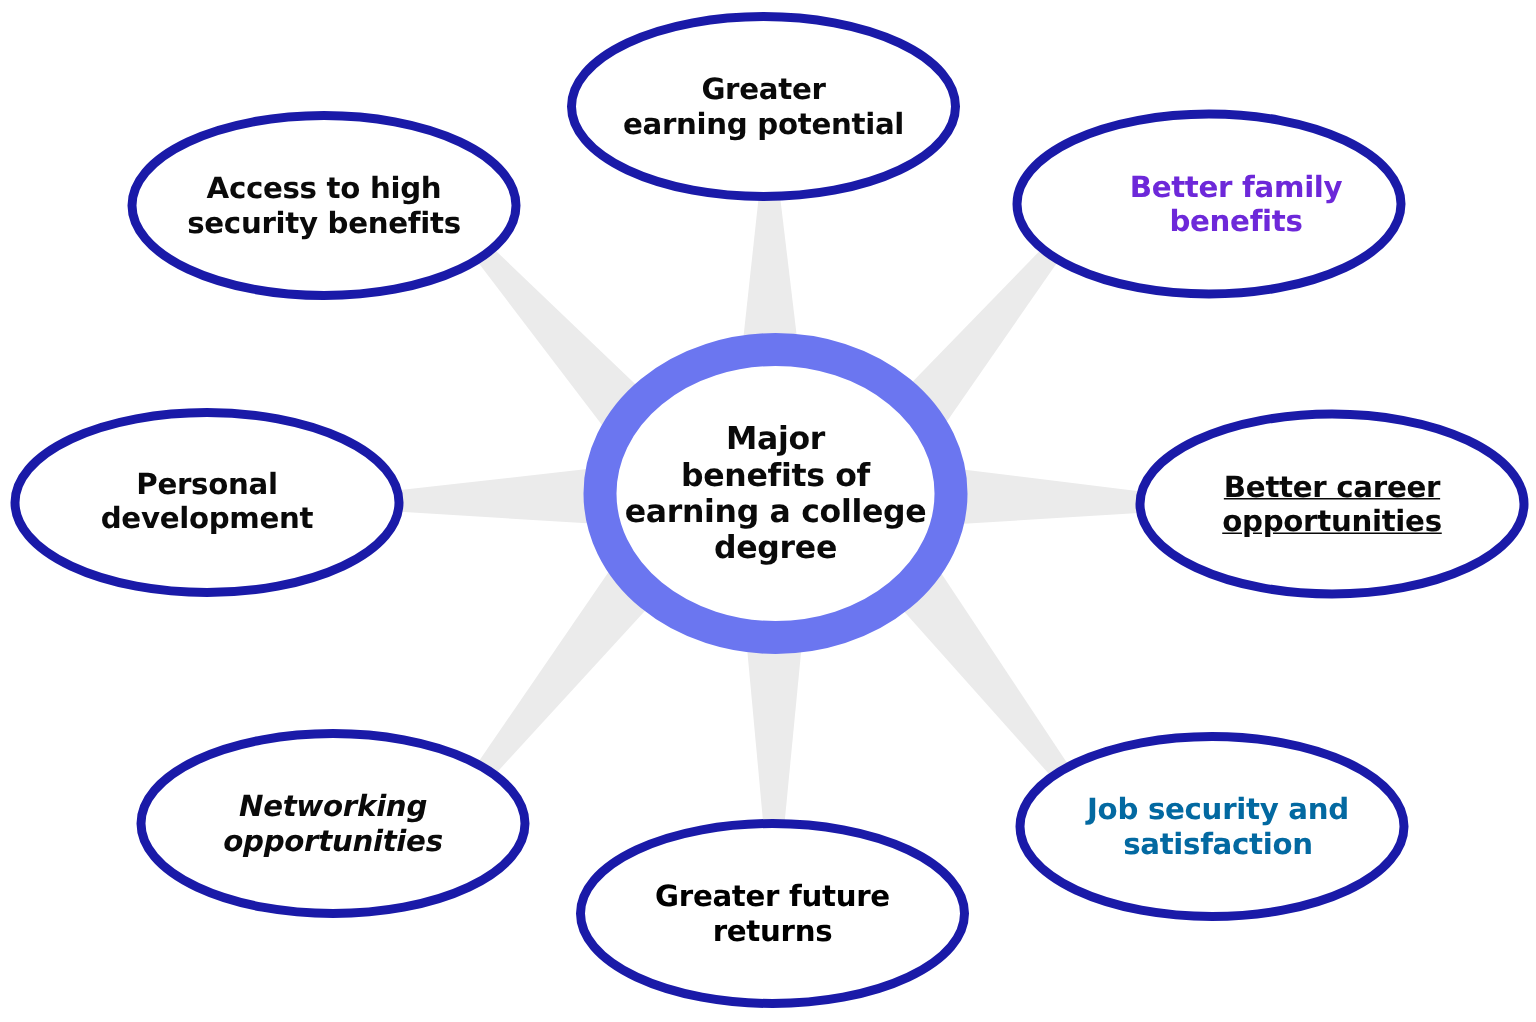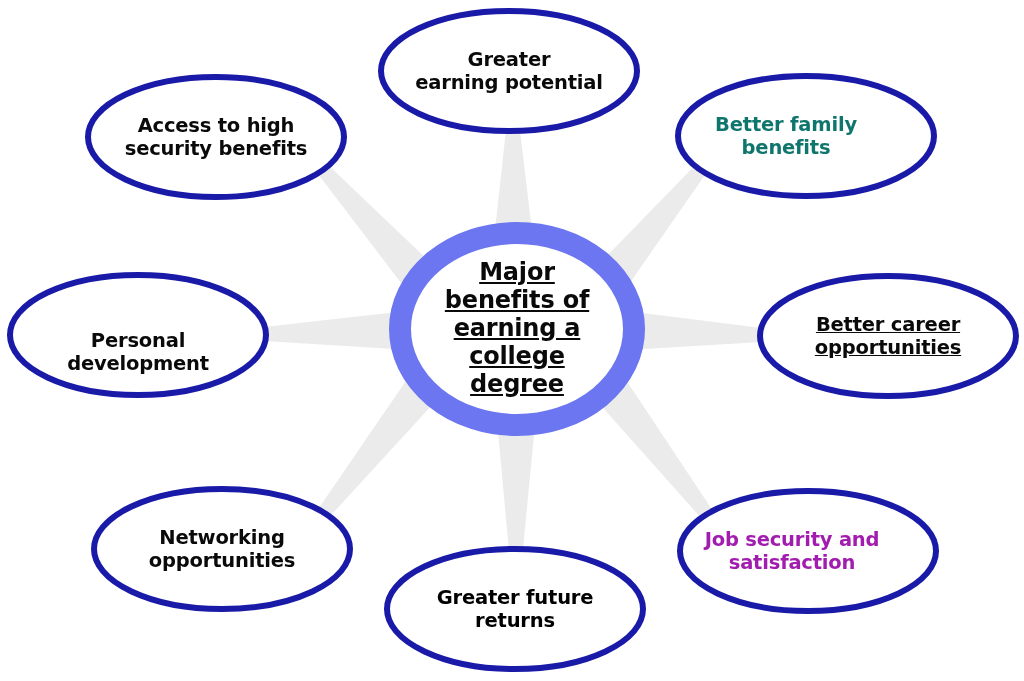--- a/index.html
+++ b/index.html
@@ -39,23 +39,22 @@
     color: #0a0a0a;
     line-height: 1.18;
     letter-spacing: -0.2px;
     white-space: pre-line;
     pointer-events: none;
   }
   .satellite-label {
     font-size: 19.5px;
   }
   .hub-label {
-    font-size: 24px;
+    font-size: 21px;
     line-height: 1.16;
-    text-decoration: underline;
   }
 </style>
 </head>
 <body>
 
 <div id="diagram-canvas">
 
   <svg id="diagram-svg" viewBox="0 0 1024 681" xmlns="http://www.w3.org/2000/svg">
 
     <g id="spokes-group">
@@ -82,31 +81,31 @@
 
     <g id="hub-group">
         <ellipse cx="517" cy="329" rx="117" ry="96" fill="#FFFFFF" stroke="#6B76F0" stroke-width="22"></ellipse>
       </g>
 
   </svg>
 
   <div id="labels-layer">
       <div class="node-label satellite-label" style="left: 381px; top: 11px; width: 256px; height: 120px; color: rgb(10, 10, 10);">Greater
 earning potential</div>
-      <div class="node-label satellite-label" style="left: 658px; top: 76px; width: 256px; height: 120px; color: #0f766e;">Better family
+      <div class="node-label satellite-label" style="left: 696px; top: 76px; width: 256px; height: 120px; color: #6d28d9;">Better family
 benefits</div>
       <div class="node-label satellite-label" style="left: 760px; top: 276px; width: 256px; height: 120px; color: rgb(10, 10, 10); text-decoration: underline;">Better career
 opportunities</div>
-      <div class="node-label satellite-label" style="left: 664px; top: 491px; width: 256px; height: 120px; color: #a21caf;">Job security and
+      <div class="node-label satellite-label" style="left: 684px; top: 491px; width: 256px; height: 120px; color: #0369a1;">Job security and
 satisfaction</div>
       <div class="node-label satellite-label" style="left: 387px; top: 549px; width: 256px; height: 120px; color: #000000;">Greater future
 returns</div>
-      <div class="node-label satellite-label" style="left: 94px; top: 489px; width: 256px; height: 120px; color: rgb(10, 10, 10);">Networking
+      <div class="node-label satellite-label" style="left: 94px; top: 489px; width: 256px; height: 120px; color: rgb(10, 10, 10); font-style: italic;">Networking
 opportunities</div>
-      <div class="node-label satellite-label" style="left: 10px; top: 292px; width: 256px; height: 120px; color: rgb(10, 10, 10);">Personal
+      <div class="node-label satellite-label" style="left: 10px; top: 274px; width: 256px; height: 120px; color: rgb(10, 10, 10);">Personal
 development</div>
       <div class="node-label satellite-label" style="left: 88px; top: 77px; width: 256px; height: 120px; color: rgb(10, 10, 10);">Access to high
 security benefits</div>
       <div class="node-label hub-label" style="left: 406px; top: 233px; width: 222px; height: 192px; color: rgb(10, 10, 10);">Major
 benefits of
 earning a college
 degree</div>
     </div>
 
 </div>

